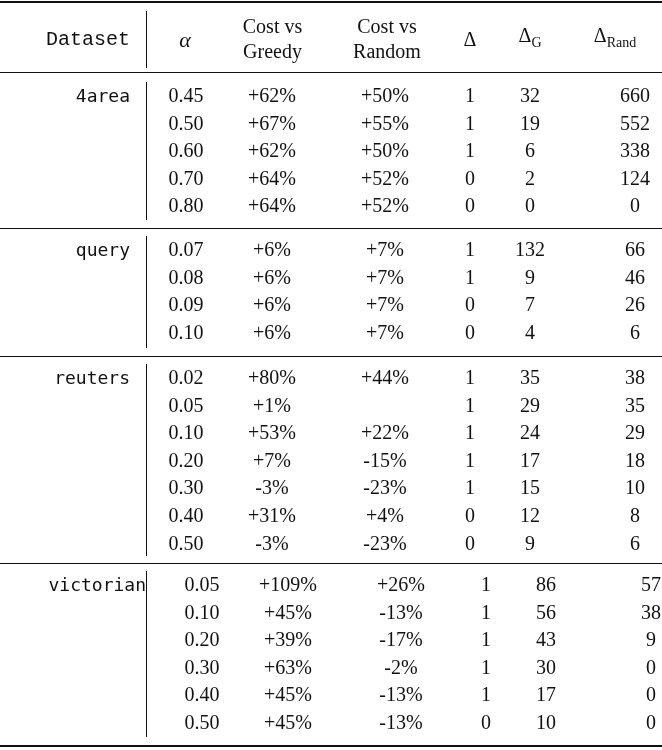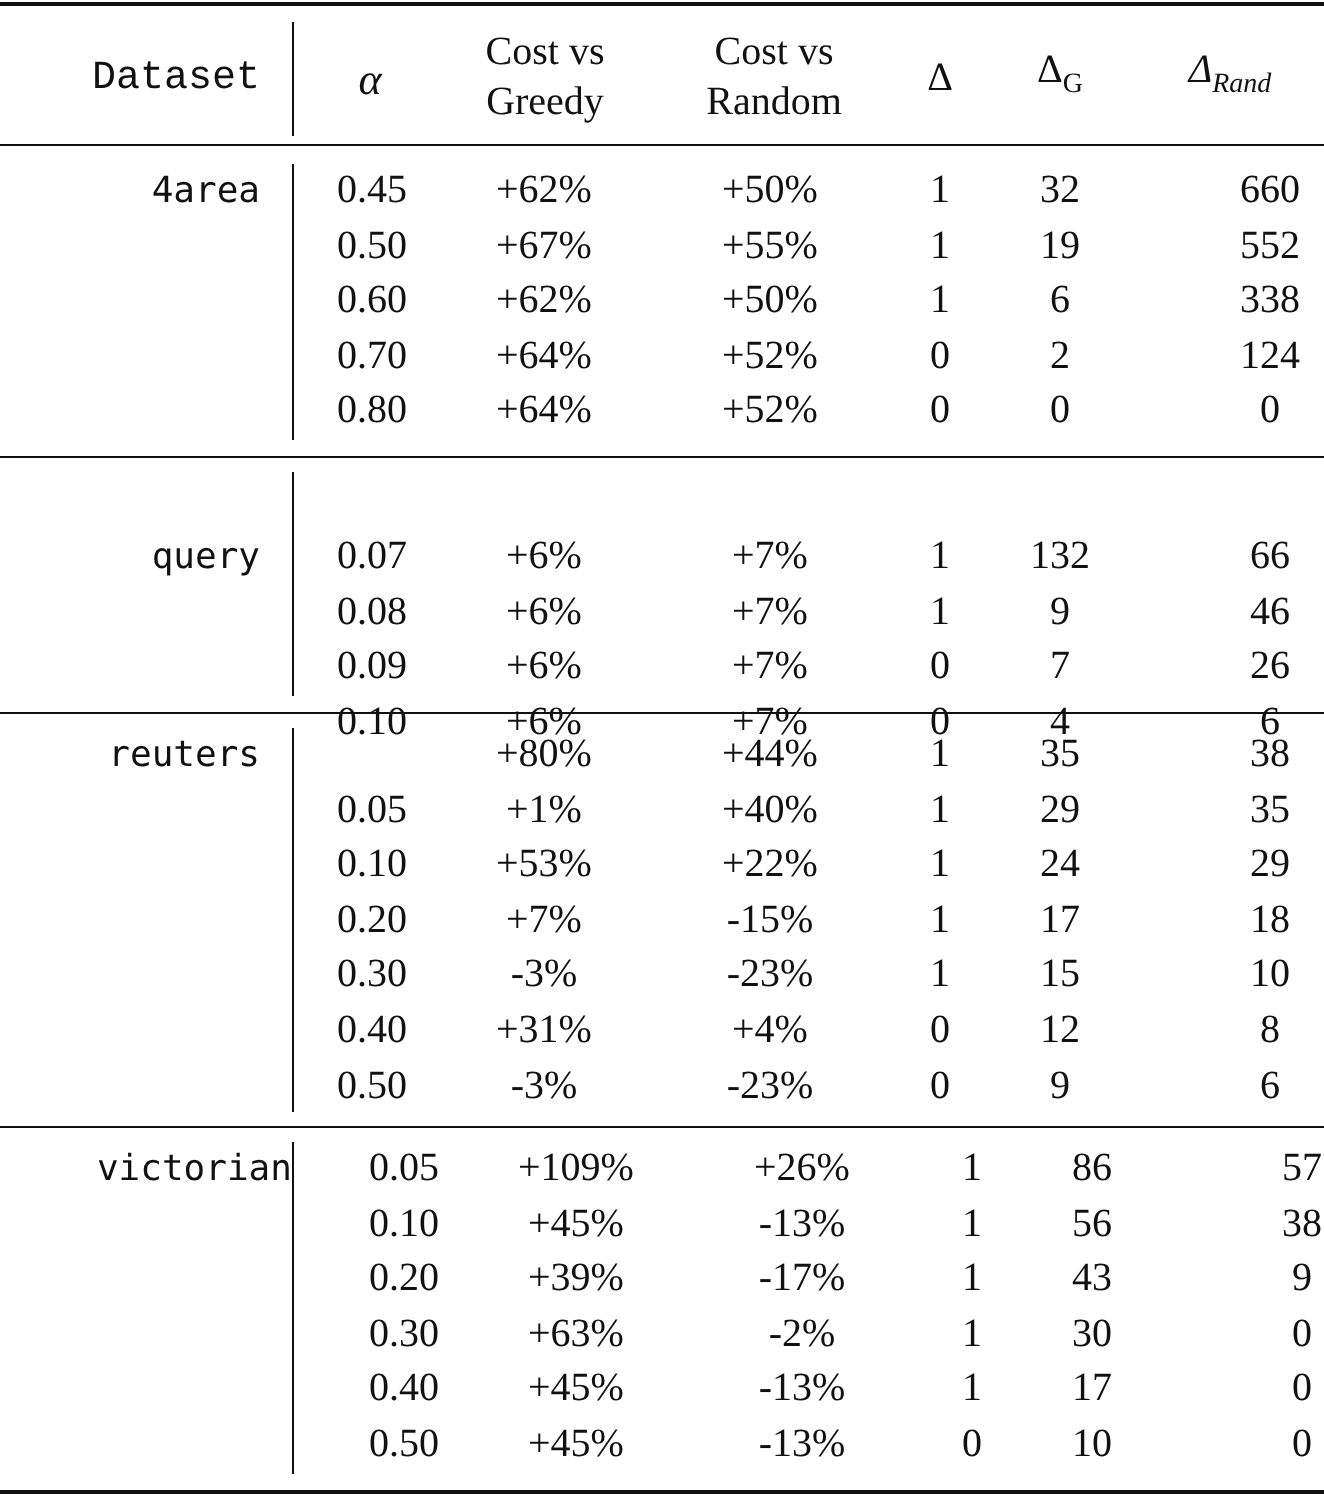--- a/index.html
+++ b/index.html
@@ -41,21 +41,21 @@
       text-align: center;
       font-size: 20px;
       line-height: 25px;
     }
     .hdr.dataset { left: 0; width: 130px; justify-content: flex-end; font-family: Liberation Mono, monospace; }
     .hdr.alpha { left: 150px; width: 70px; font-style: italic; font-size: 22px; }
     .hdr.cg { left: 225px; width: 95px; }
     .hdr.cr { left: 332px; width: 110px; }
     .hdr.d { left: 450px; width: 40px; }
     .hdr.dg { left: 500px; width: 60px; }
-    .hdr.dr { left: 570px; width: 90px; font-style: italic; }
+    .hdr.dr { left: 570px; width: 90px; }
     .sub { font-size: 14px; vertical-align: -5px; }
 
     .group {
       position: absolute;
       left: 0;
       width: 662px;
     }
     .row {
       position: relative;
       height: 27.6px;
@@ -165,21 +165,21 @@
       </div>
       <div class="row">
         <div class="cell c-alpha">0.80</div>
         <div class="cell c-cg">+64%</div>
         <div class="cell c-cr">+52%</div>
         <div class="cell c-d">0</div>
         <div class="cell c-dg">0</div>
         <div class="cell c-dr">0</div>
       </div>
     </div>
-    <div class="group" style="top: 236px; margin-top: 29px;">
+    <div class="group" style="top: 236px;">
       <div class="row">
         <div class="cell c-ds">query</div>
         <div class="cell c-alpha">0.07</div>
         <div class="cell c-cg">+6%</div>
         <div class="cell c-cr">+7%</div>
         <div class="cell c-d">1</div>
         <div class="cell c-dg">132</div>
         <div class="cell c-dr">66</div>
       </div>
       <div class="row">
@@ -203,30 +203,30 @@
         <div class="cell c-cg">+6%</div>
         <div class="cell c-cr">+7%</div>
         <div class="cell c-d">0</div>
         <div class="cell c-dg">4</div>
         <div class="cell c-dr">6</div>
       </div>
     </div>
     <div class="group" style="top: 364px;">
       <div class="row">
         <div class="cell c-ds">reuters</div>
+        <div class="cell c-alpha">0.02</div>
         <div class="cell c-cg">+80%</div>
         <div class="cell c-cr">+44%</div>
         <div class="cell c-d">1</div>
         <div class="cell c-dg">35</div>
         <div class="cell c-dr">38</div>
       </div>
       <div class="row">
         <div class="cell c-alpha">0.05</div>
         <div class="cell c-cg">+1%</div>
-        <div class="cell c-cr">+40%</div>
         <div class="cell c-d">1</div>
         <div class="cell c-dg">29</div>
         <div class="cell c-dr">35</div>
       </div>
       <div class="row">
         <div class="cell c-alpha">0.10</div>
         <div class="cell c-cg">+53%</div>
         <div class="cell c-cr">+22%</div>
         <div class="cell c-d">1</div>
         <div class="cell c-dg">24</div>

